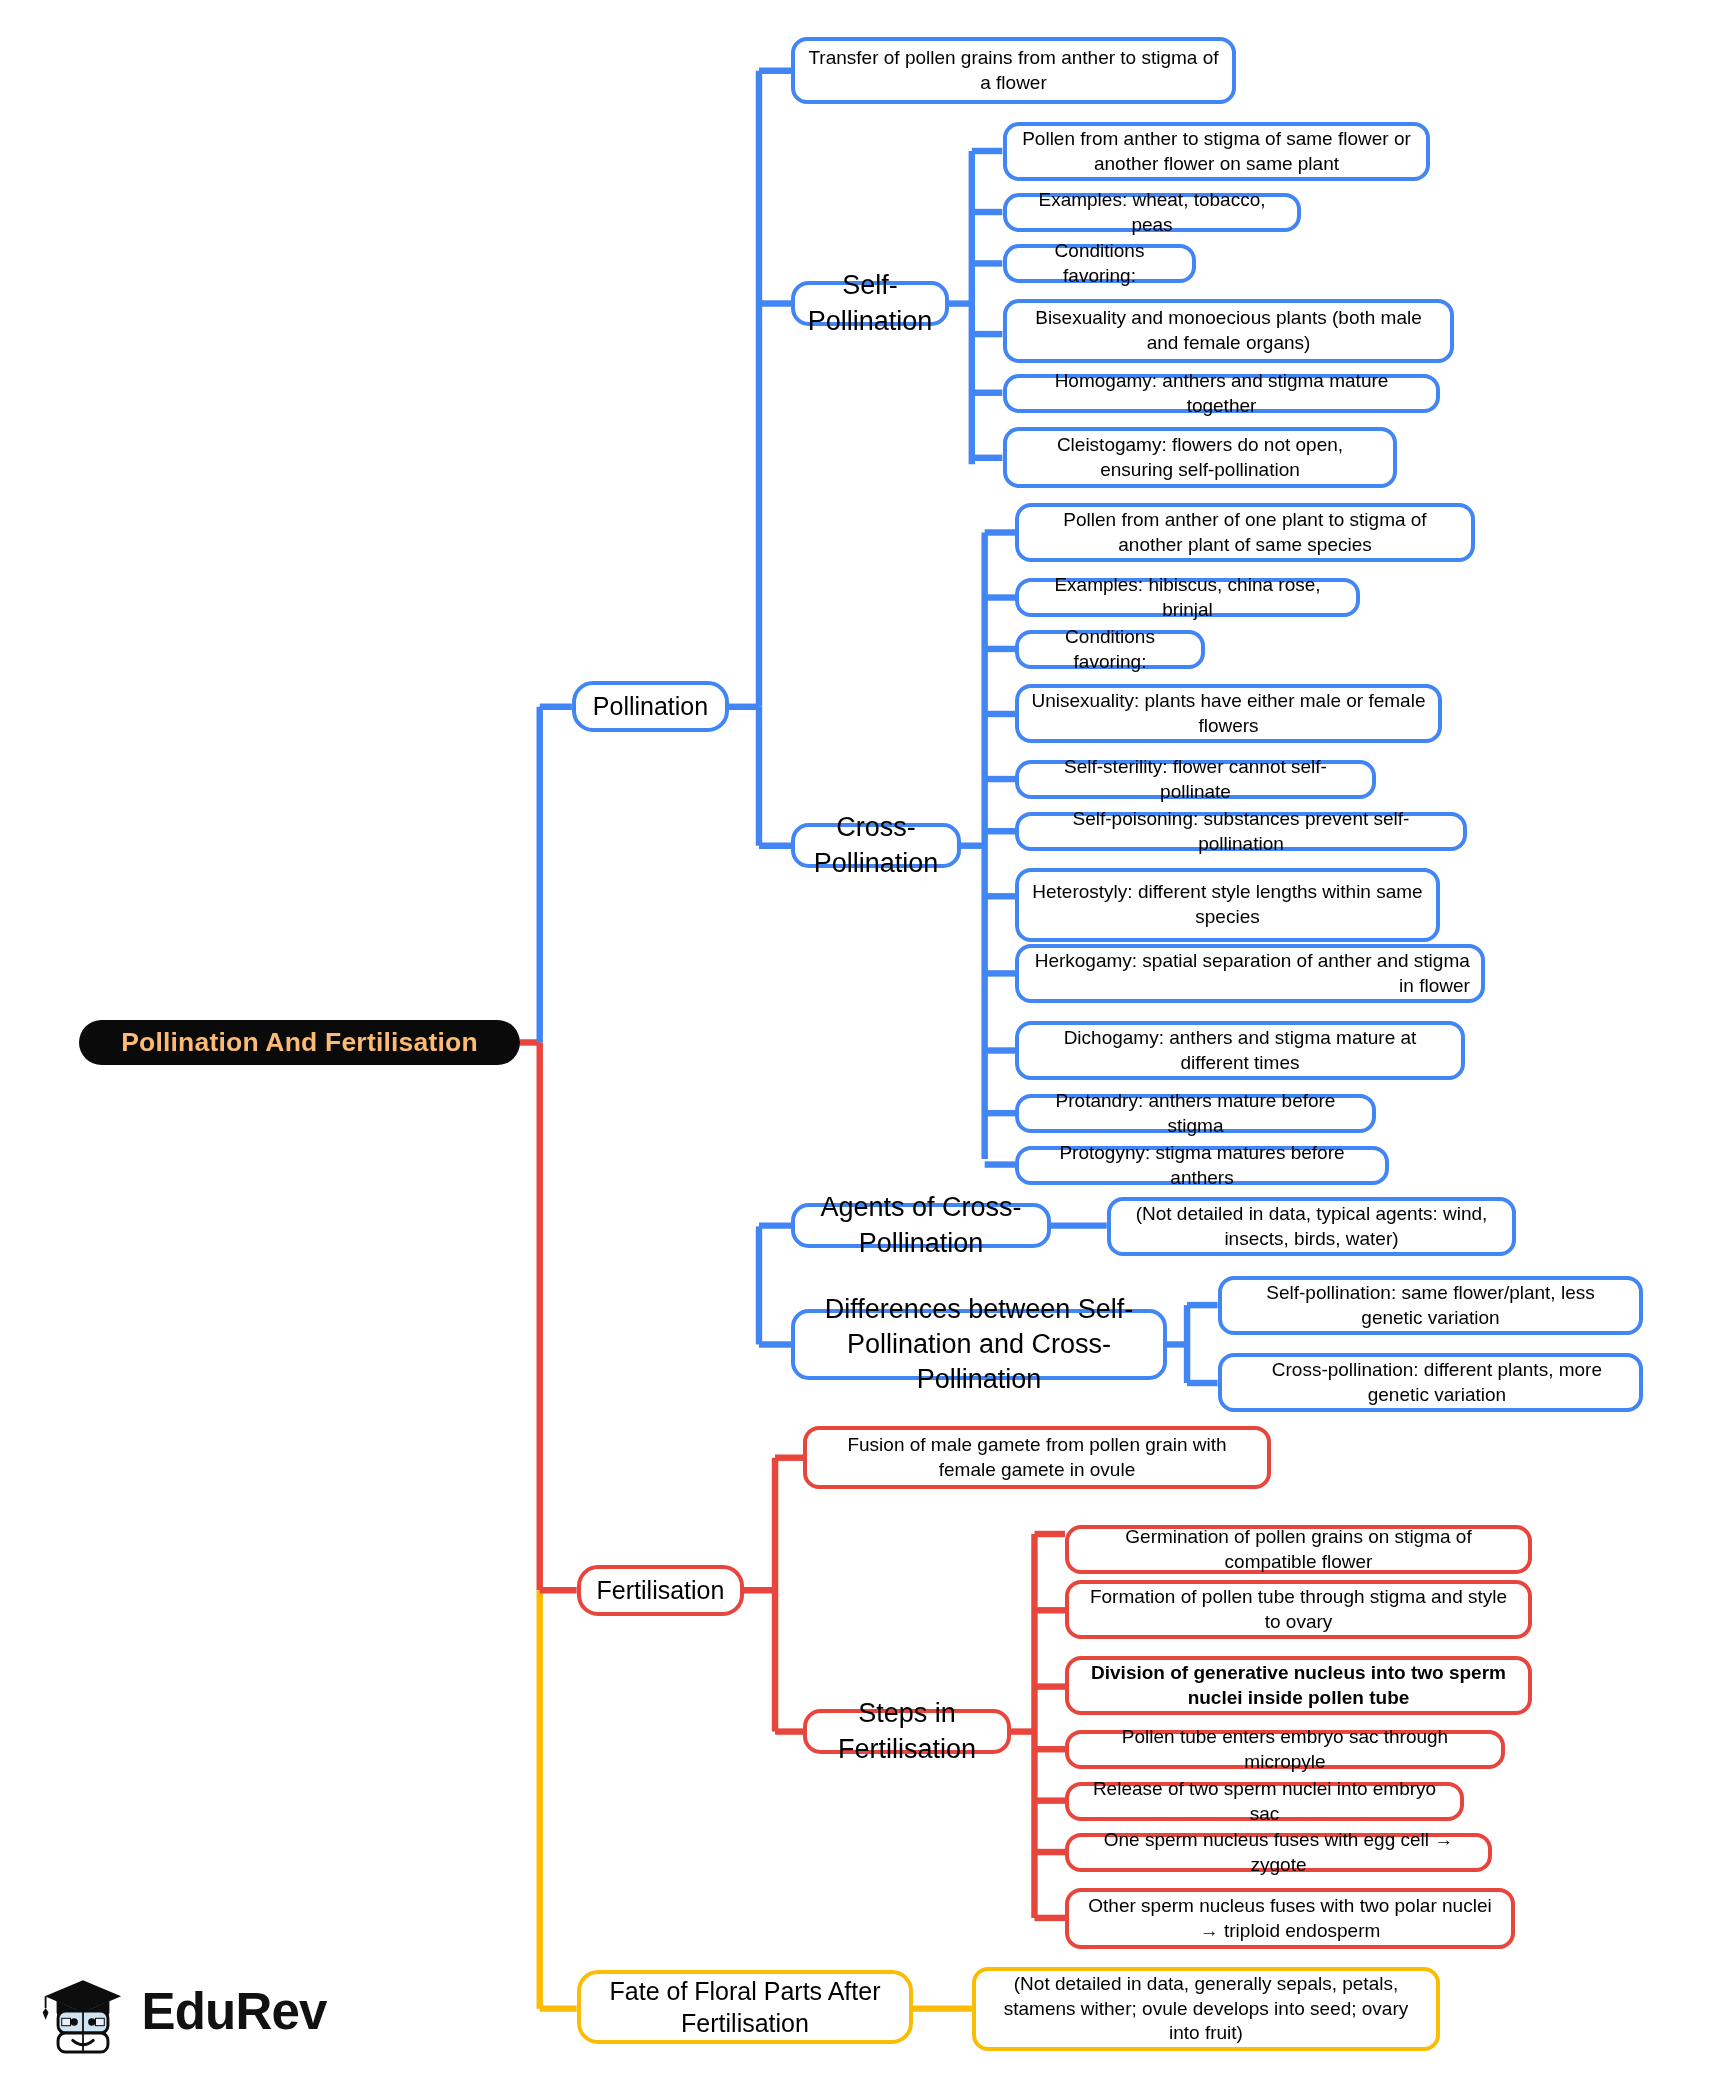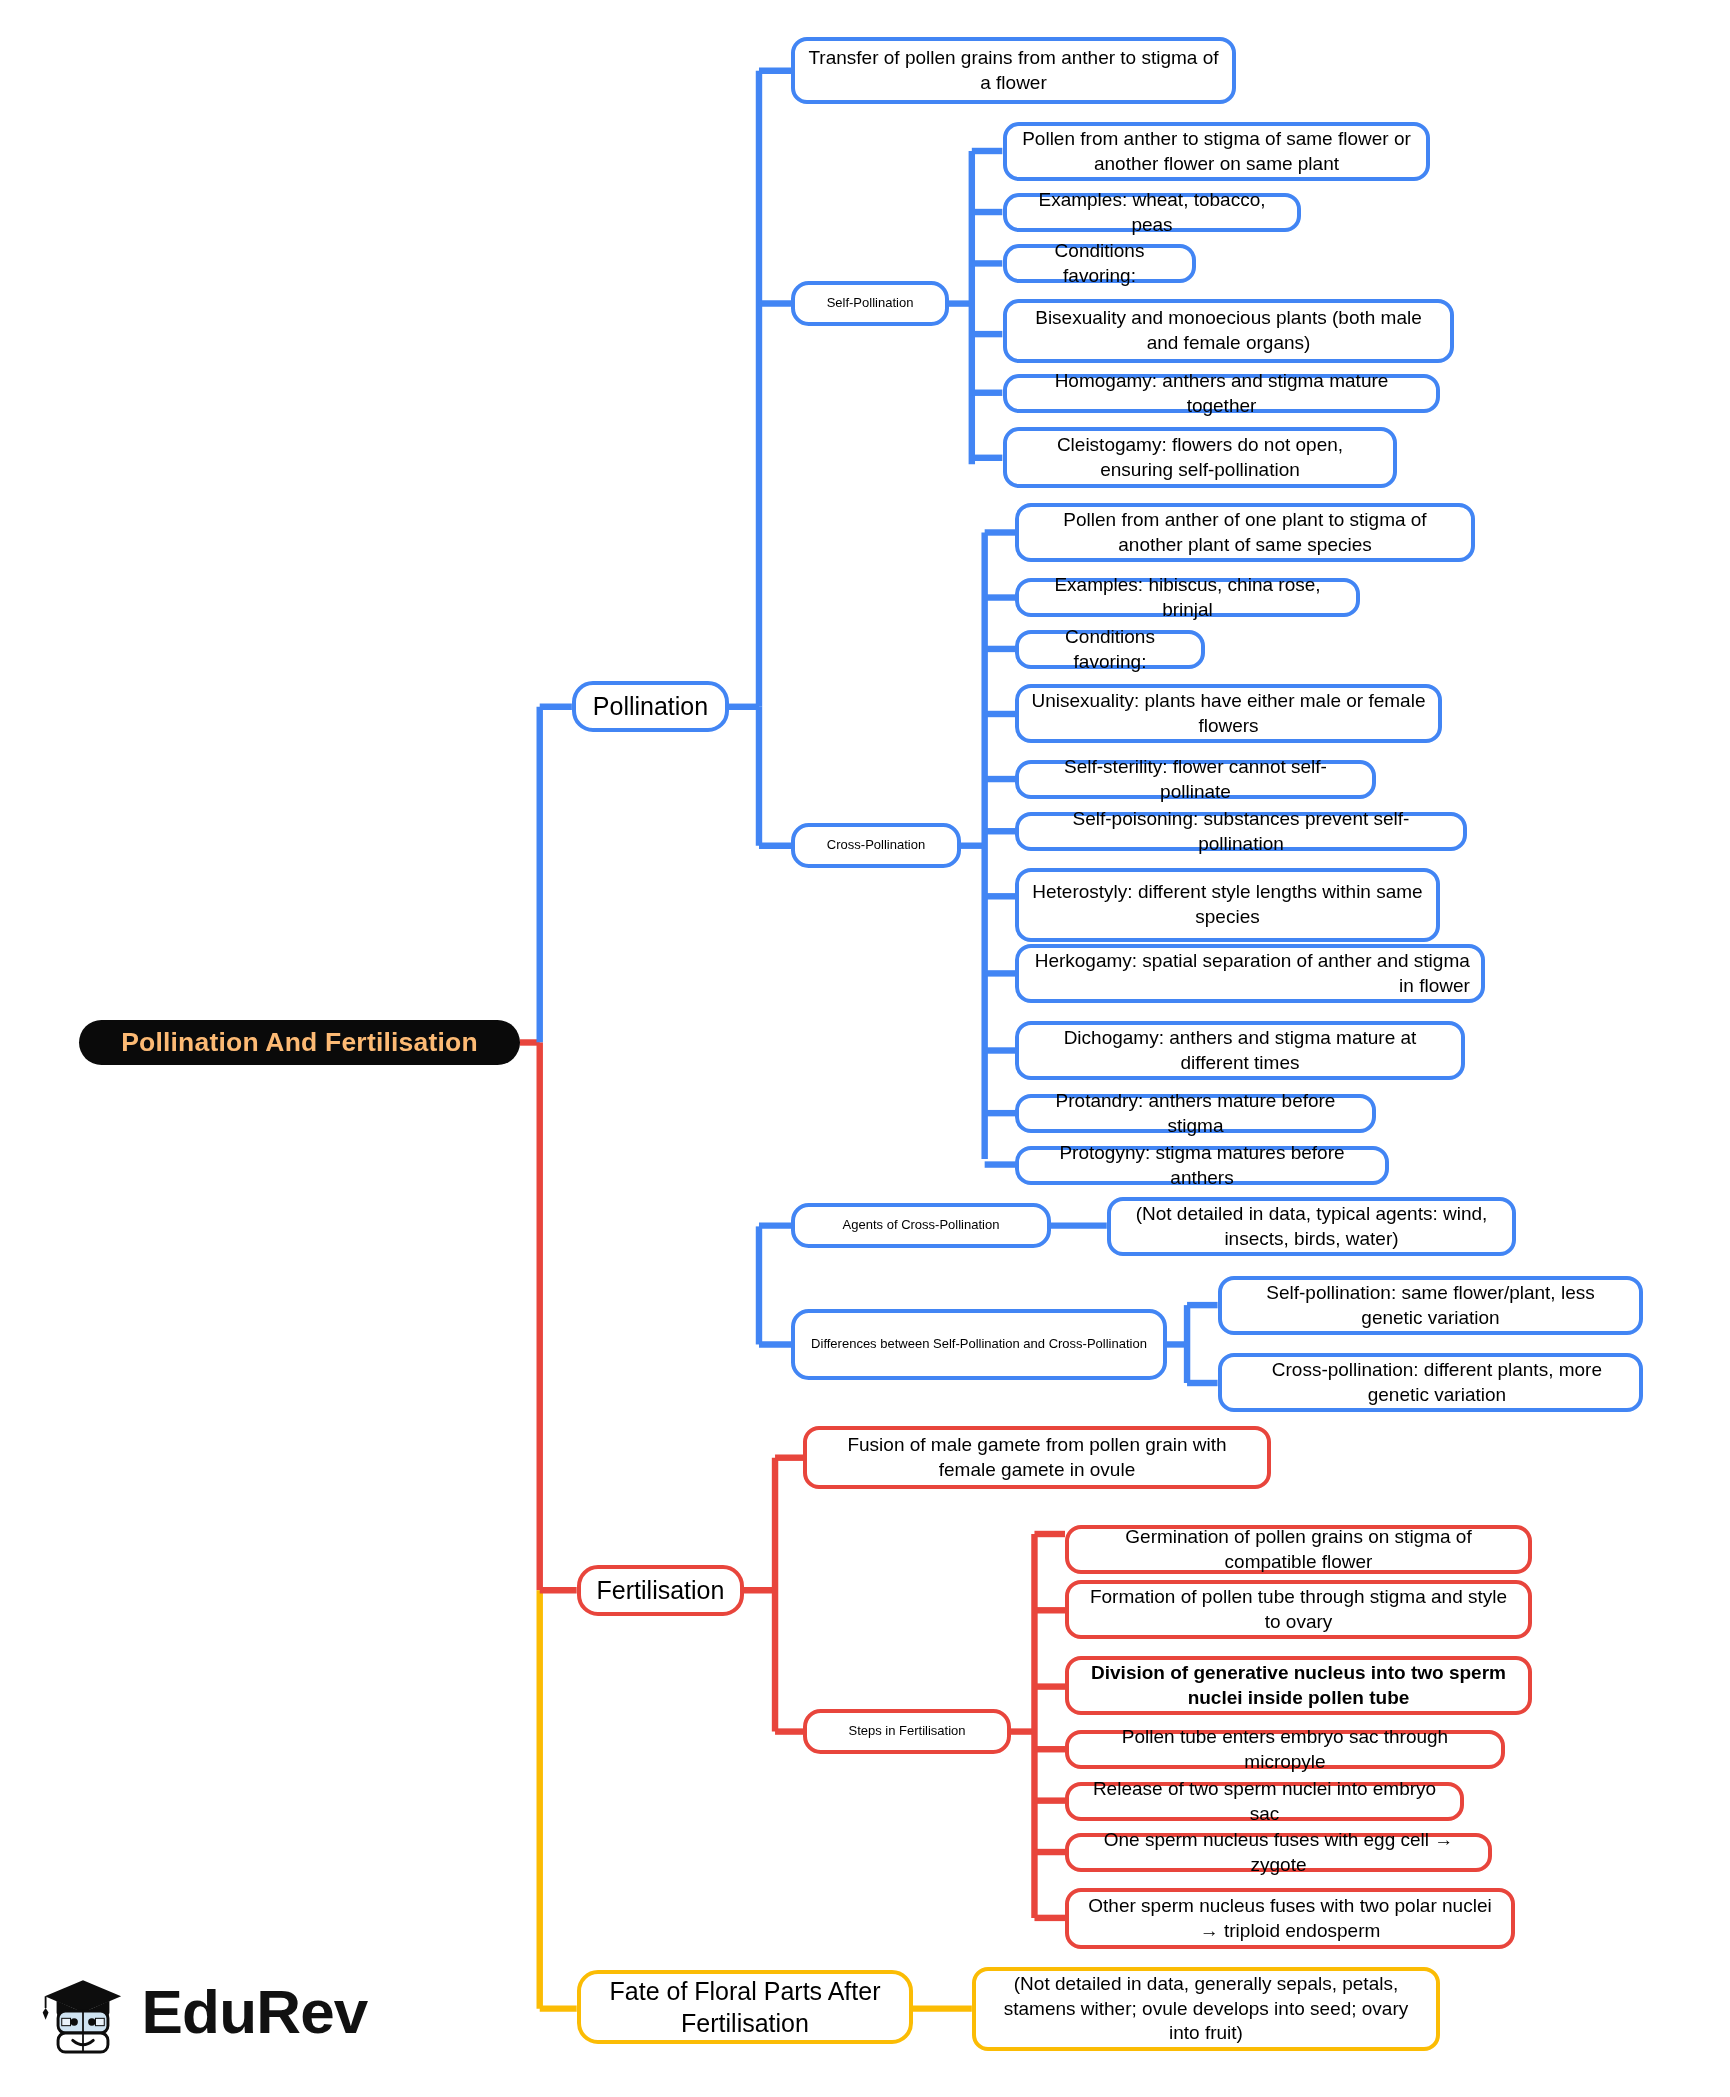--- a/index.html
+++ b/index.html
@@ -6,34 +6,34 @@
   body{font-family:"Liberation Sans","DejaVu Sans",sans-serif;}
   #canvas{position:relative;width:1730px;height:2097px;background:#fff;overflow:hidden;}
   #links{position:absolute;left:0;top:0;width:1730px;height:2097px;pointer-events:none;}
 
   .node{position:absolute;box-sizing:border-box;display:flex;align-items:center;
         justify-content:center;text-align:center;border-radius:13px;background:#fff;
         color:#000;line-height:1.3;padding:4.8px 11.2px;}
   .node.lvl1{border:4.8px solid #4285f4;font-size:25px;border-radius:21px;}
   .node.lvl1.red{border-color:#e8453c;}
   .node.lvl1.amber{border-color:#fbbc04;}
-  .node.lvl2{border:4px solid #4285f4;font-size:13px;border-radius:17.7px;}
+  .node.lvl2{border:4px solid #4285f4;font-size:27px;border-radius:17.7px;}
   .node.lvl2.red{border-color:#e8453c;}
   .node.lvl3{border:4px solid #4285f4;font-size:19px;border-radius:16px;}
   .node.lvl3.red{border-color:#e8453c;}
   .node.lvl3.amber{border-color:#fbbc04;}
 
   #root-node{position:absolute;background:#0a0a0a;color:#fdba74;border-radius:22.5px;
              display:flex;align-items:center;justify-content:center;
              font-size:26.5px;font-weight:bold;letter-spacing:0.2px;
              padding:0 14.5px;box-sizing:border-box;}
 
   #logo{position:absolute;display:flex;align-items:center;gap:14.5px;}
   #logo .mark{width:88px;height:88px;flex:none;}
-  #logo .wordmark{font-size:62px;font-weight:bold;color:#111;letter-spacing:-0.8px;}
+  #logo .wordmark{font-size:51px;font-weight:bold;color:#111;letter-spacing:-0.8px;}
 </style>
 </head>
 <body>
 
 <div id="canvas">
 
   <svg id="links" viewBox="0 0 2154 2611">
     <g fill="none" stroke-width="8" stroke-linecap="butt">
 
       <path d="M647,1298 H672" stroke="#e8453c"></path>

